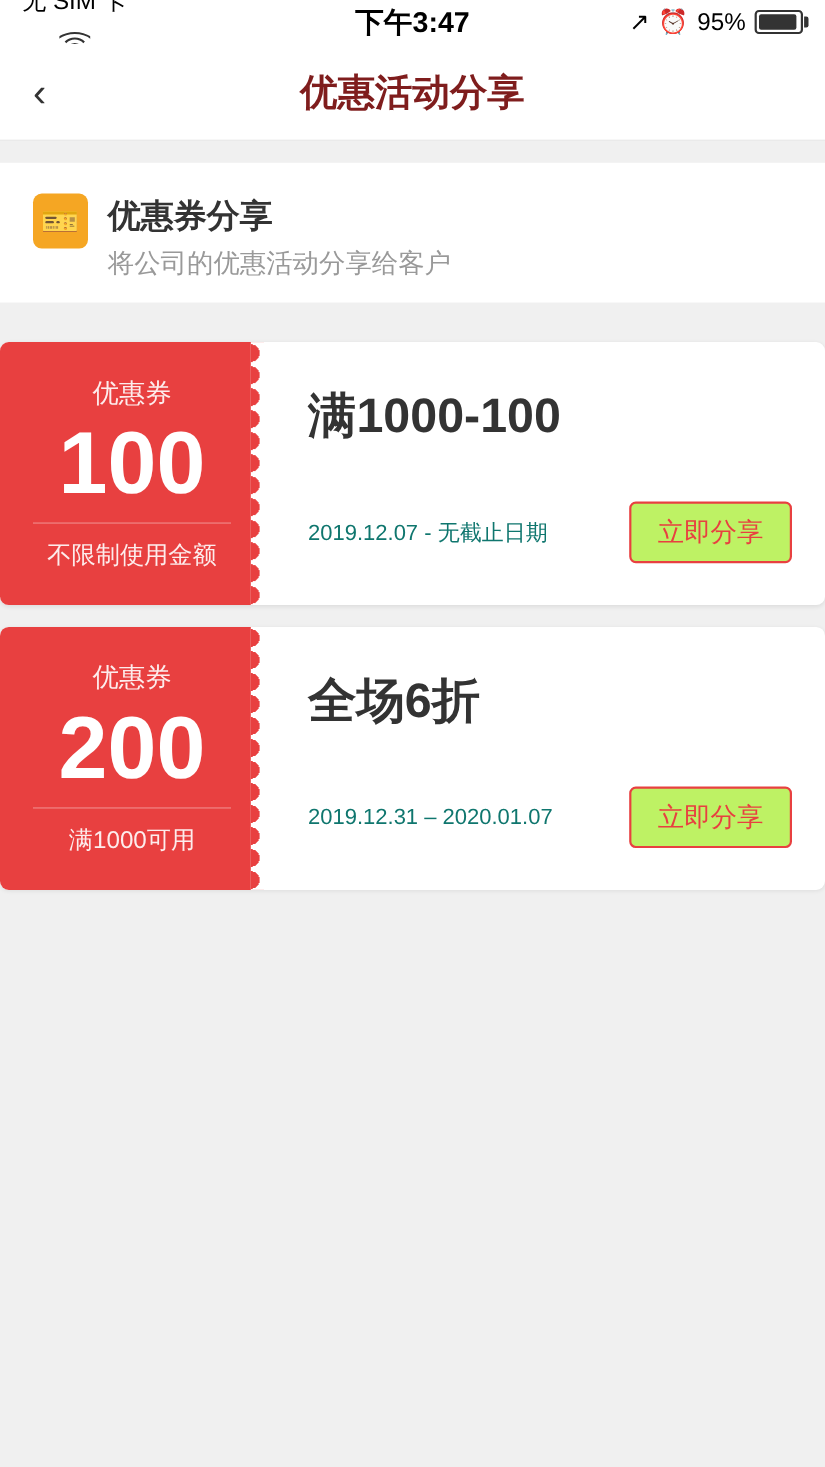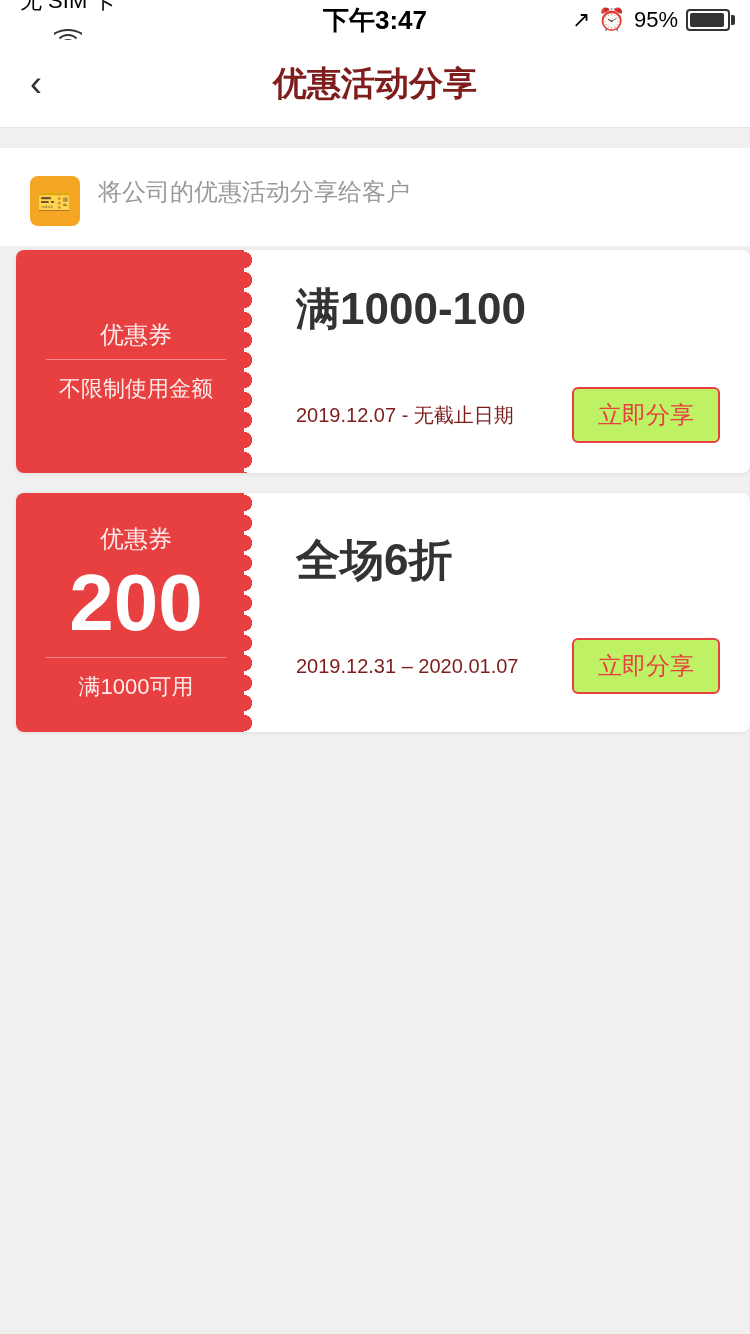--- a/index.html
+++ b/index.html
@@ -126,25 +126,24 @@
       color: #333;
       margin-bottom: 6px;
     }
     .section-text p {
       font-size: 24px;
       color: #999;
     }
 
     
     .coupon-list {
-      margin-top: 4px;
+      margin-top: 36px;
       display: flex;
       flex-direction: column;
       gap: 0;
-      padding-left: 16px;
     }
 
     
     .coupon-card {
       background: #fff;
       display: flex;
       align-items: stretch;
       margin-bottom: 20px;
       border-radius: 8px;
       overflow: visible;
@@ -218,21 +217,21 @@
       margin-bottom: 20px;
     }
     .coupon-bottom {
       display: flex;
       align-items: center;
       justify-content: space-between;
       gap: 10px;
     }
     .coupon-date {
       font-size: 20px;
-      color: #7f1d1d;
+      color: #0f766e;
       flex: 1;
     }
     .share-btn {
       border: 2px solid #e84040;
       color: #e84040;
       background: #bef264;
       border-radius: 6px;
       padding: 10px 24px;
       font-size: 24px;
       cursor: pointer;
@@ -275,29 +274,31 @@
 <div class="nav-bar">
   <span class="nav-back">‹</span>
   <span class="nav-title">优惠活动分享</span>
 </div>
 
 <div class="section-header">
   <div class="section-icon">
     <span class="section-icon-inner">🎫</span>
   </div>
   <div class="section-text">
+    <h2>优惠券分享</h2>
     <p>将公司的优惠活动分享给客户</p>
   </div>
 </div>
 
 <div class="coupon-list">
 
   <div class="coupon-card">
     <div class="coupon-left">
       <span class="coupon-label">优惠券</span>
+      <span class="coupon-amount">100</span>
       <div class="coupon-divider"></div>
       <span class="coupon-condition">不限制使用金额</span>
     </div>
     <div class="coupon-right">
       <div class="coupon-title">满1000-100</div>
       <div class="coupon-bottom">
         <span class="coupon-date">2019.12.07 - 无截止日期</span>
         <button class="share-btn">立即分享</button>
       </div>
     </div>

